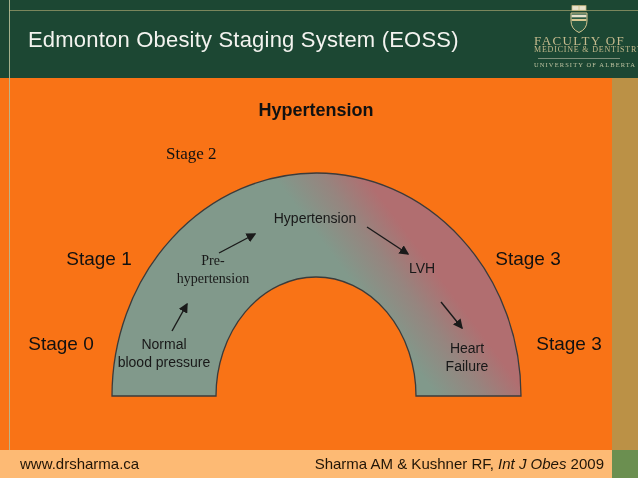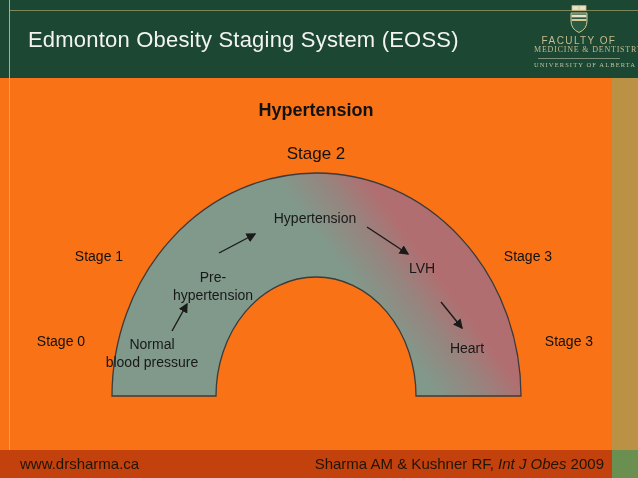--- a/index.html
+++ b/index.html
@@ -13,49 +13,49 @@
   .frame-v{position:absolute;left:9px;top:0;width:1px;height:450px;background:#b5bb96;opacity:.9;z-index:6;}
   .frame-h{position:absolute;left:9px;top:10px;width:629px;height:1px;background:#c9b97e;opacity:.55;z-index:6;}
 
   
   .header{position:absolute;left:0;top:0;width:638px;height:78px;background:#1c4733;z-index:2;}
   .slide-title{position:absolute;left:28px;top:28px;font-size:22px;line-height:1.1;color:#f3f3ef;letter-spacing:.2px;white-space:nowrap;}
 
   
   .logo{position:absolute;left:534px;top:5px;width:90px;text-align:center;z-index:3;}
   .logo .crest{display:block;margin:0 auto 2px auto;}
-  .logo .fac1{font-family:Liberation Sans, sans-serif;font-size:10px;letter-spacing:1.4px;color:#c6bb8e;line-height:9px;white-space:nowrap;}
+  .logo .fac1{font-family:Liberation Serif, serif;font-size:13px;letter-spacing:1.4px;color:#c6bb8e;line-height:9px;white-space:nowrap;}
   .logo .fac2{font-family:"Liberation Serif",serif;font-size:8px;letter-spacing:.8px;color:#c6bb8e;line-height:10px;white-space:nowrap;}
   .logo .rule{border:0;border-top:1px solid #7d8f7a;margin:3px 4px 2px 4px;}
   .logo .univ{font-family:"Liberation Serif",serif;font-size:6.5px;letter-spacing:1.1px;color:#bdc2a0;line-height:8px;white-space:nowrap;}
 
   
   .content{position:absolute;left:0;top:78px;width:612px;height:372px;background:#f97316;z-index:1;}
 
   
   .gold-right{position:absolute;left:612px;top:78px;width:26px;height:372px;background:#bb9146;z-index:2;}
-  .footer{position:absolute;left:0;top:450px;width:612px;height:28px;background:#c2410c;z-index:4;}
+  .footer{position:absolute;left:0;top:450px;width:612px;height:28px;background:#fdba74;z-index:4;}
   .corner-green{position:absolute;left:612px;top:450px;width:26px;height:28px;background:#6b8f50;z-index:4;}
   .footer .left{position:absolute;left:20px;top:0;line-height:28px;font-size:15px;color:#211507;}
   .footer .right{position:absolute;right:8px;top:0;line-height:28px;font-size:15px;color:#211507;white-space:pre;}
   .footer .right .it{font-style:italic;margin-top:27px;}
 
   
   .diagram-title{position:absolute;left:166px;top:22px;width:300px;text-align:center;font-size:18px;font-weight:bold;color:#111;}
-  .stage2{position:absolute;left:166px;top:66px;width:300px;text-align:center;font-size:17px;color:#111;}
-  .stage-label{position:absolute;font-size:14px;color:#111;width:90px;text-align:center;}
+  .stage2{position:absolute;left:166px;top:66px;width:300px;text-align:left;font-size:17px;color:#111;font-family:Liberation Serif, serif;}
+  .stage-label{position:absolute;font-size:19px;color:#111;width:90px;text-align:center;}
   .s1{left:54px;top:170px;}
   .s3{left:483px;top:170px;}
   .s0{left:16px;top:255px;}
   .s4{left:524px;top:255px;}
 
   .arch-label{position:absolute;font-size:14px;line-height:18px;color:#181818;text-align:center;}
   .lab-hyp{left:245px;top:131px;width:140px;}
-  .lab-pre{left:153px;top:190px;width:120px;}
-  .lab-norm{left:82px;top:257px;width:140px;}
+  .lab-pre{left:153px;top:174px;width:120px;font-family:Liberation Serif, serif;}
+  .lab-norm{left:94px;top:257px;width:140px;}
   .lab-lvh{left:382px;top:181px;width:80px;}
   .lab-heart{left:417px;top:261px;width:100px;}
 
   svg.arch{position:absolute;left:0;top:0;width:612px;height:372px;}
 </style>
 </head>
 <body>
 
 <div class="frame-v"></div>
 <div class="frame-h"></div>
@@ -116,20 +116,21 @@
   </div>
   <div class="arch-label lab-norm">
     <div>Normal</div>
     <div>blood pressure</div>
   </div>
   <div class="arch-label lab-lvh">
     <div>LVH</div>
   </div>
   <div class="arch-label lab-heart">
     <div>Heart</div>
+    <div>Failure</div>
   </div>
 </div>
 
 <div class="gold-right"></div>
 <div class="footer">
   <span class="left">www.drsharma.ca</span>
   <span class="right"><span>Sharma AM &amp; Kushner RF, </span><span class="it">Int J Obes</span><span> 2009</span></span>
 </div>
 <div class="corner-green"></div>
 

